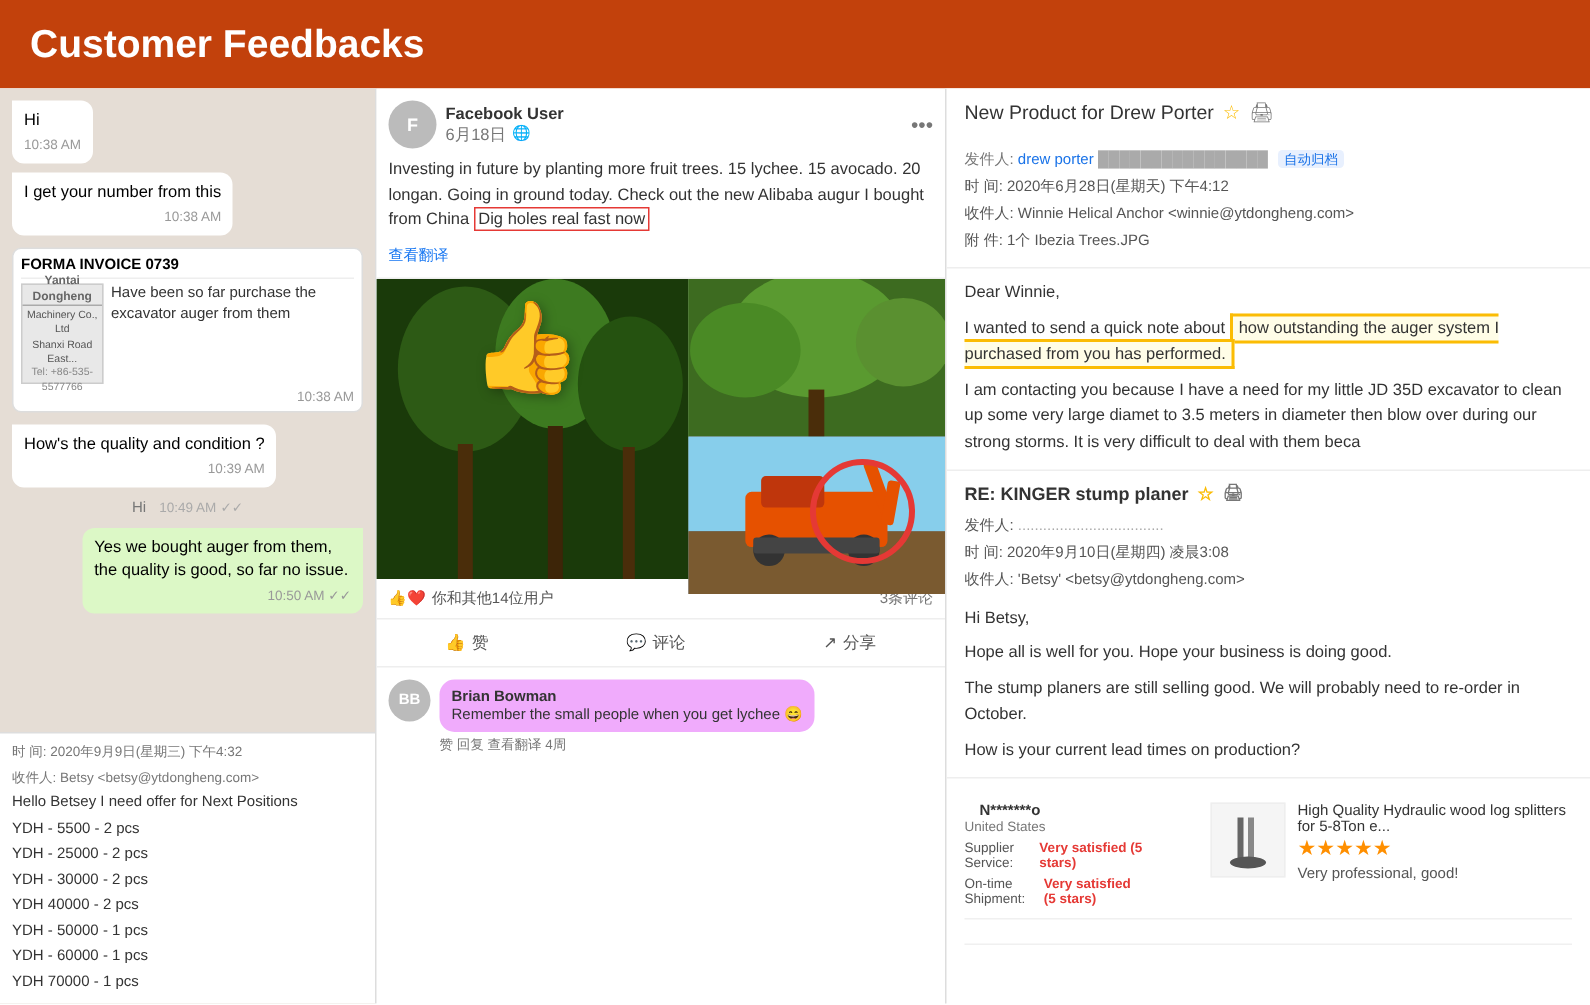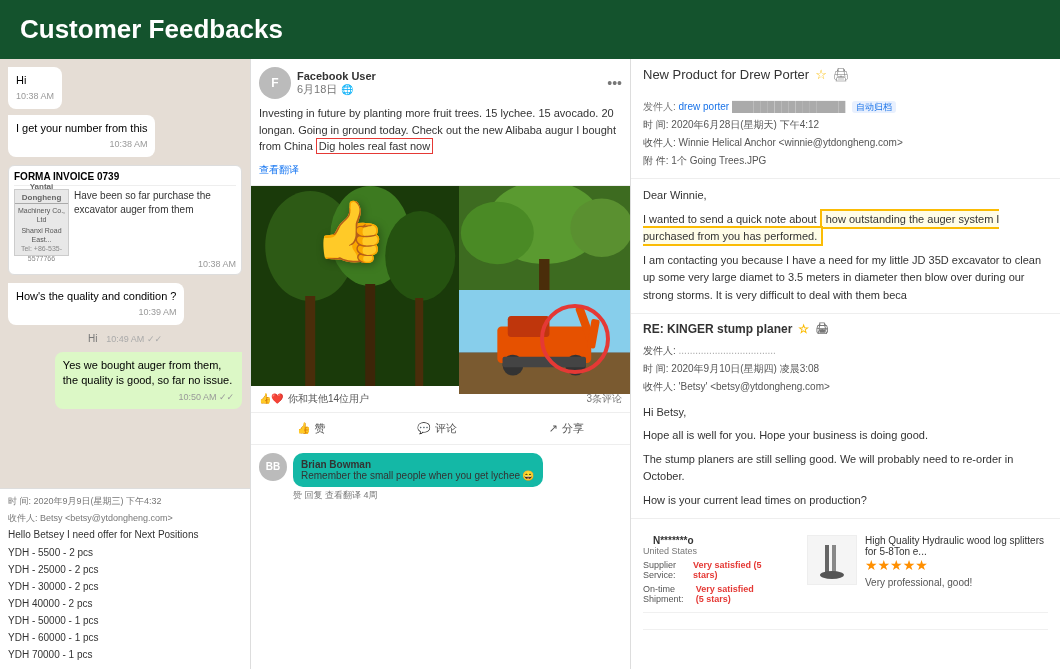--- a/index.html
+++ b/index.html
@@ -251,21 +251,21 @@
       border-radius: 50%;
       flex-shrink: 0;
       display: flex;
       align-items: center;
       justify-content: center;
       font-size: 10px;
       color: #fff;
       font-weight: bold;
     }
     .fb-comment-bubble {
-      background: #14b8a6;
+      background: #f0abfc;
       border-radius: 10px;
       padding: 6px 8px;
       flex: 1;
     }
     .fb-comment-name {
       font-weight: bold;
       font-size: 10px;
       color: #333;
     }
     .fb-comment-text {
@@ -437,21 +437,21 @@
     .tree-dark {
       width: 100%;
       height: 100%;
       background: linear-gradient(to bottom, #1a3d0a 0%, #2d6b15 40%, #1a3d0a 100%);
       position: relative;
     }
   </style>
 </head>
 <body>
 
-<div class="header" style="background: #14532d;">
+<div class="header" style="background: #c2410c;">
   <h1>Customer Feedbacks</h1>
 </div>
 
 <div class="content">
 
   <div class="left-panel">
     <div class="chat-area">
 
       <div class="chat-msg received">
         <div>Hi</div>
@@ -636,21 +636,21 @@
       </div>
       <div class="email-meta-row">
         <div>
           <span class="email-from-label">发件人:</span>
           <span class="email-sender-name">drew porter</span>
           <span style="color:#aaa; font-size:10px;"> ████████████████</span>
           <span class="auto-tag">自动归档</span>
         </div>
         <div>时 间: 2020年6月28日(星期天) 下午4:12</div>
         <div>收件人: Winnie Helical Anchor &lt;winnie@ytdongheng.com&gt;</div>
-        <div>附 件: 1个  Going Trees.JPG</div>
+        <div>附 件: 1个  Ibezia Trees.JPG</div>
       </div>
     </div>
 
     <div class="email-body">
       <p style="margin-bottom:6px;">Dear Winnie,</p>
       <p style="margin-bottom:6px;">
         <span>I wanted to send a quick note about </span><span class="email-highlight">how outstanding the auger system I purchased from you has performed.</span>
       </p>
       <p>I am contacting you because I have a need for my little JD 35D excavator to clean up some very large diamet to 3.5 meters in diameter then blow over during our strong storms. It is very difficult to deal with them beca</p>
     </div>

